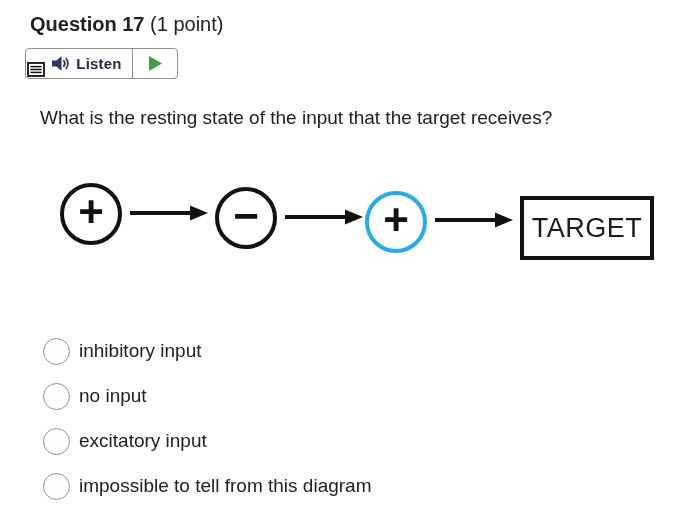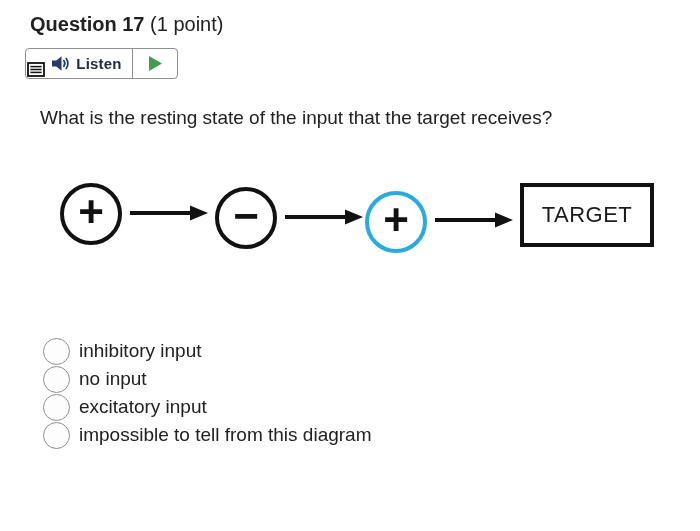--- a/index.html
+++ b/index.html
@@ -98,37 +98,38 @@
   .node-sign { font-size: 44px; line-height: 1; transform: translateY(-2px); }
   .circle-1 { left: 60px;  top: 7px;  width: 62px; height: 62px; border: 4px solid #111111; }
   .circle-2 { left: 215px; top: 11px; width: 62px; height: 62px; border: 4px solid #111111; }
   .circle-3 { left: 365px; top: 15px; width: 62px; height: 62px; border: 4px solid #29abe2; }
   .arrow { position: absolute; }
   .arrow-1 { left: 128px; top: 27px; }
   .arrow-2 { left: 283px; top: 31px; }
   .arrow-3 { left: 433px; top: 34px; }
   .target-box {
     position: absolute;
-    left: 520px; top: 7px;
+    left: 520px; top: 20px;
     width: 134px; height: 64px;
     border: 4px solid #111111;
     background: #ffffff;
     display: flex;
     align-items: center;
     justify-content: center;
-    font-size: 22px;
+    font-size: 27px;
     letter-spacing: 0.5px;
     color: #1b1b1b;
   }
 
   
   .options {
     margin: 66px 0 12px 43px;
     display: flex;
     flex-direction: column;
+    gap: 17px;
   }
   .option-row {
     display: flex;
     align-items: center;
     height: 28px;
     cursor: pointer;
   }
   .radio-circle {
     width: 27px;
     height: 27px;

